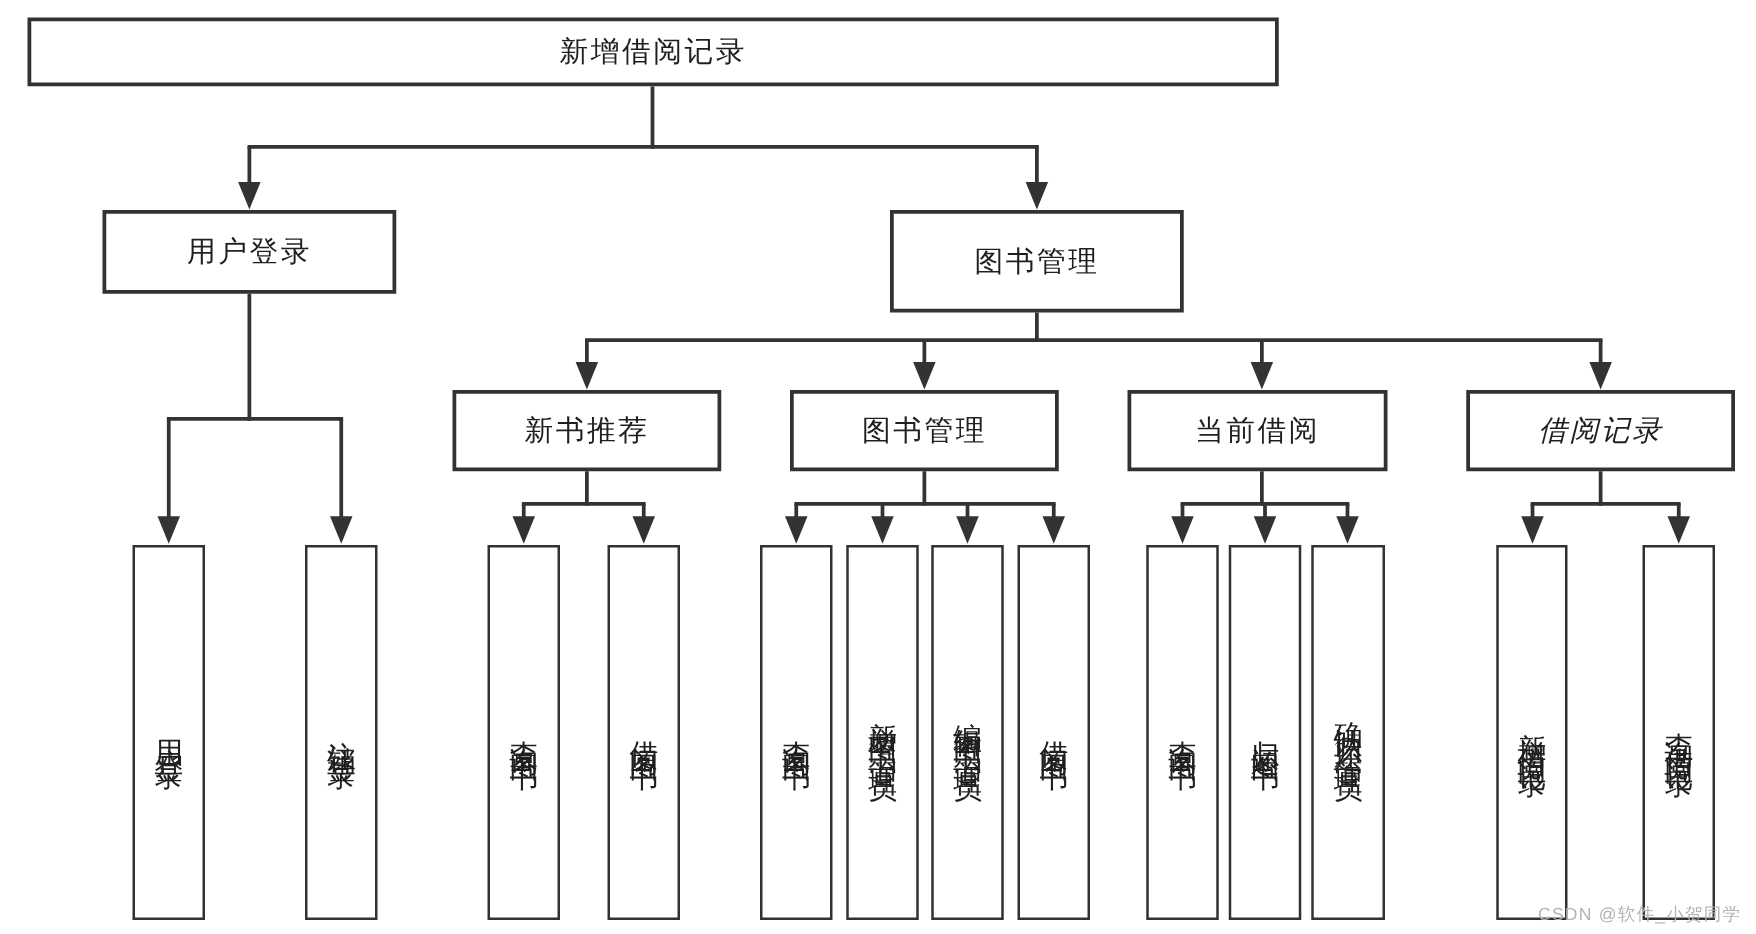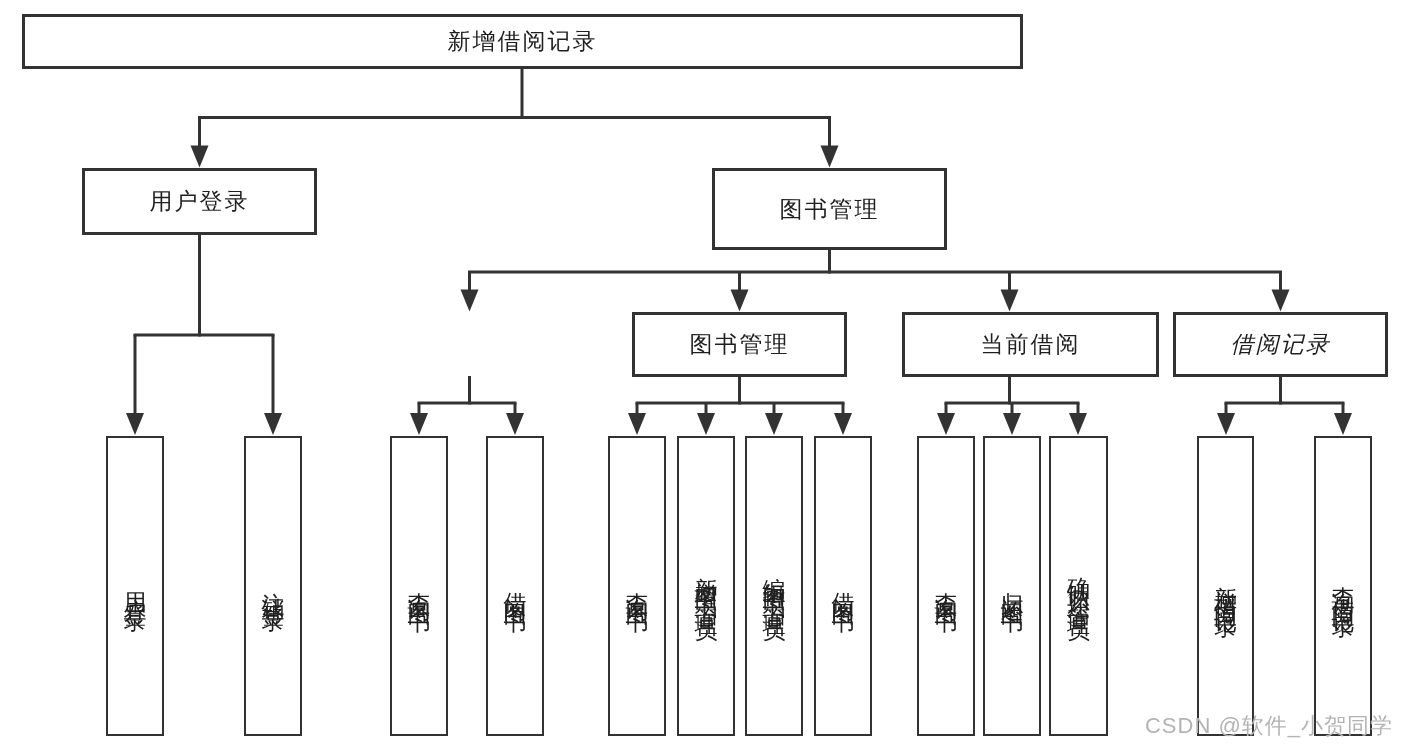--- a/index.html
+++ b/index.html
@@ -19,21 +19,21 @@
     white-space:nowrap;
   }
   .vbox{
     writing-mode:vertical-rl;text-orientation:mixed;
     border-width:2.5px;
     font-size:23px;letter-spacing:6px;line-height:1;
     white-space:nowrap;
   }
   .watermark{
     position:absolute;right:12px;bottom:6px;
-    color:#b3b3b3;font-size:22px;letter-spacing:1px;
+    color:#b3b3b3;font-size:14px;letter-spacing:1px;
   }
 </style>
 </head>
 <body>
 
 <div class="canvas">
 
   <svg class="connectors" width="1405" height="747" viewBox="0 0 1405 747">
 
     <g>
@@ -108,22 +108,23 @@
       <line x1="1343" y1="403" x2="1343" y2="417"></line>
       <polygon points="1334,413 1352,413 1343,435"></polygon>
     </g>
   </svg>
 
   <div class="box" style="left:22px;top:14px;width:1001px;height:55px;">新增借阅记录</div>
 
   <div class="box" style="left:82px;top:168px;width:235px;height:67px;">用户登录</div>
   <div class="box" style="left:712px;top:168px;width:235px;height:82px;">图书管理</div>
 
+  <div class="box" style="left:362px;top:312px;width:215px;height:65px;">新书推荐</div>
   <div class="box" style="left:632px;top:312px;width:215px;height:65px;">图书管理</div>
-  <div class="box" style="left:902px;top:312px;width:257px;height:65px;">当前借阅</div>
+  <div class="box" style="left:902px;top:312px;width:208px;height:65px;">当前借阅</div>
   <div class="box" style="left:1173px;top:312px;width:215px;height:65px;font-style:italic;">借阅记录</div>
 
   <div class="box vbox" style="left:106px;top:436px;width:58px;height:300px;">用户登录</div>
   <div class="box vbox" style="left:244px;top:436px;width:58px;height:300px;">注销登录</div>
 
   <div class="box vbox" style="left:390px;top:436px;width:58px;height:300px;">查询图书</div>
   <div class="box vbox" style="left:486px;top:436px;width:58px;height:300px;">借阅图书</div>
 
   <div class="box vbox" style="left:608px;top:436px;width:58px;height:300px;">查询图书</div>
   <div class="box vbox" style="left:677px;top:436px;width:58px;height:300px;">新增图书（管理员）</div>

